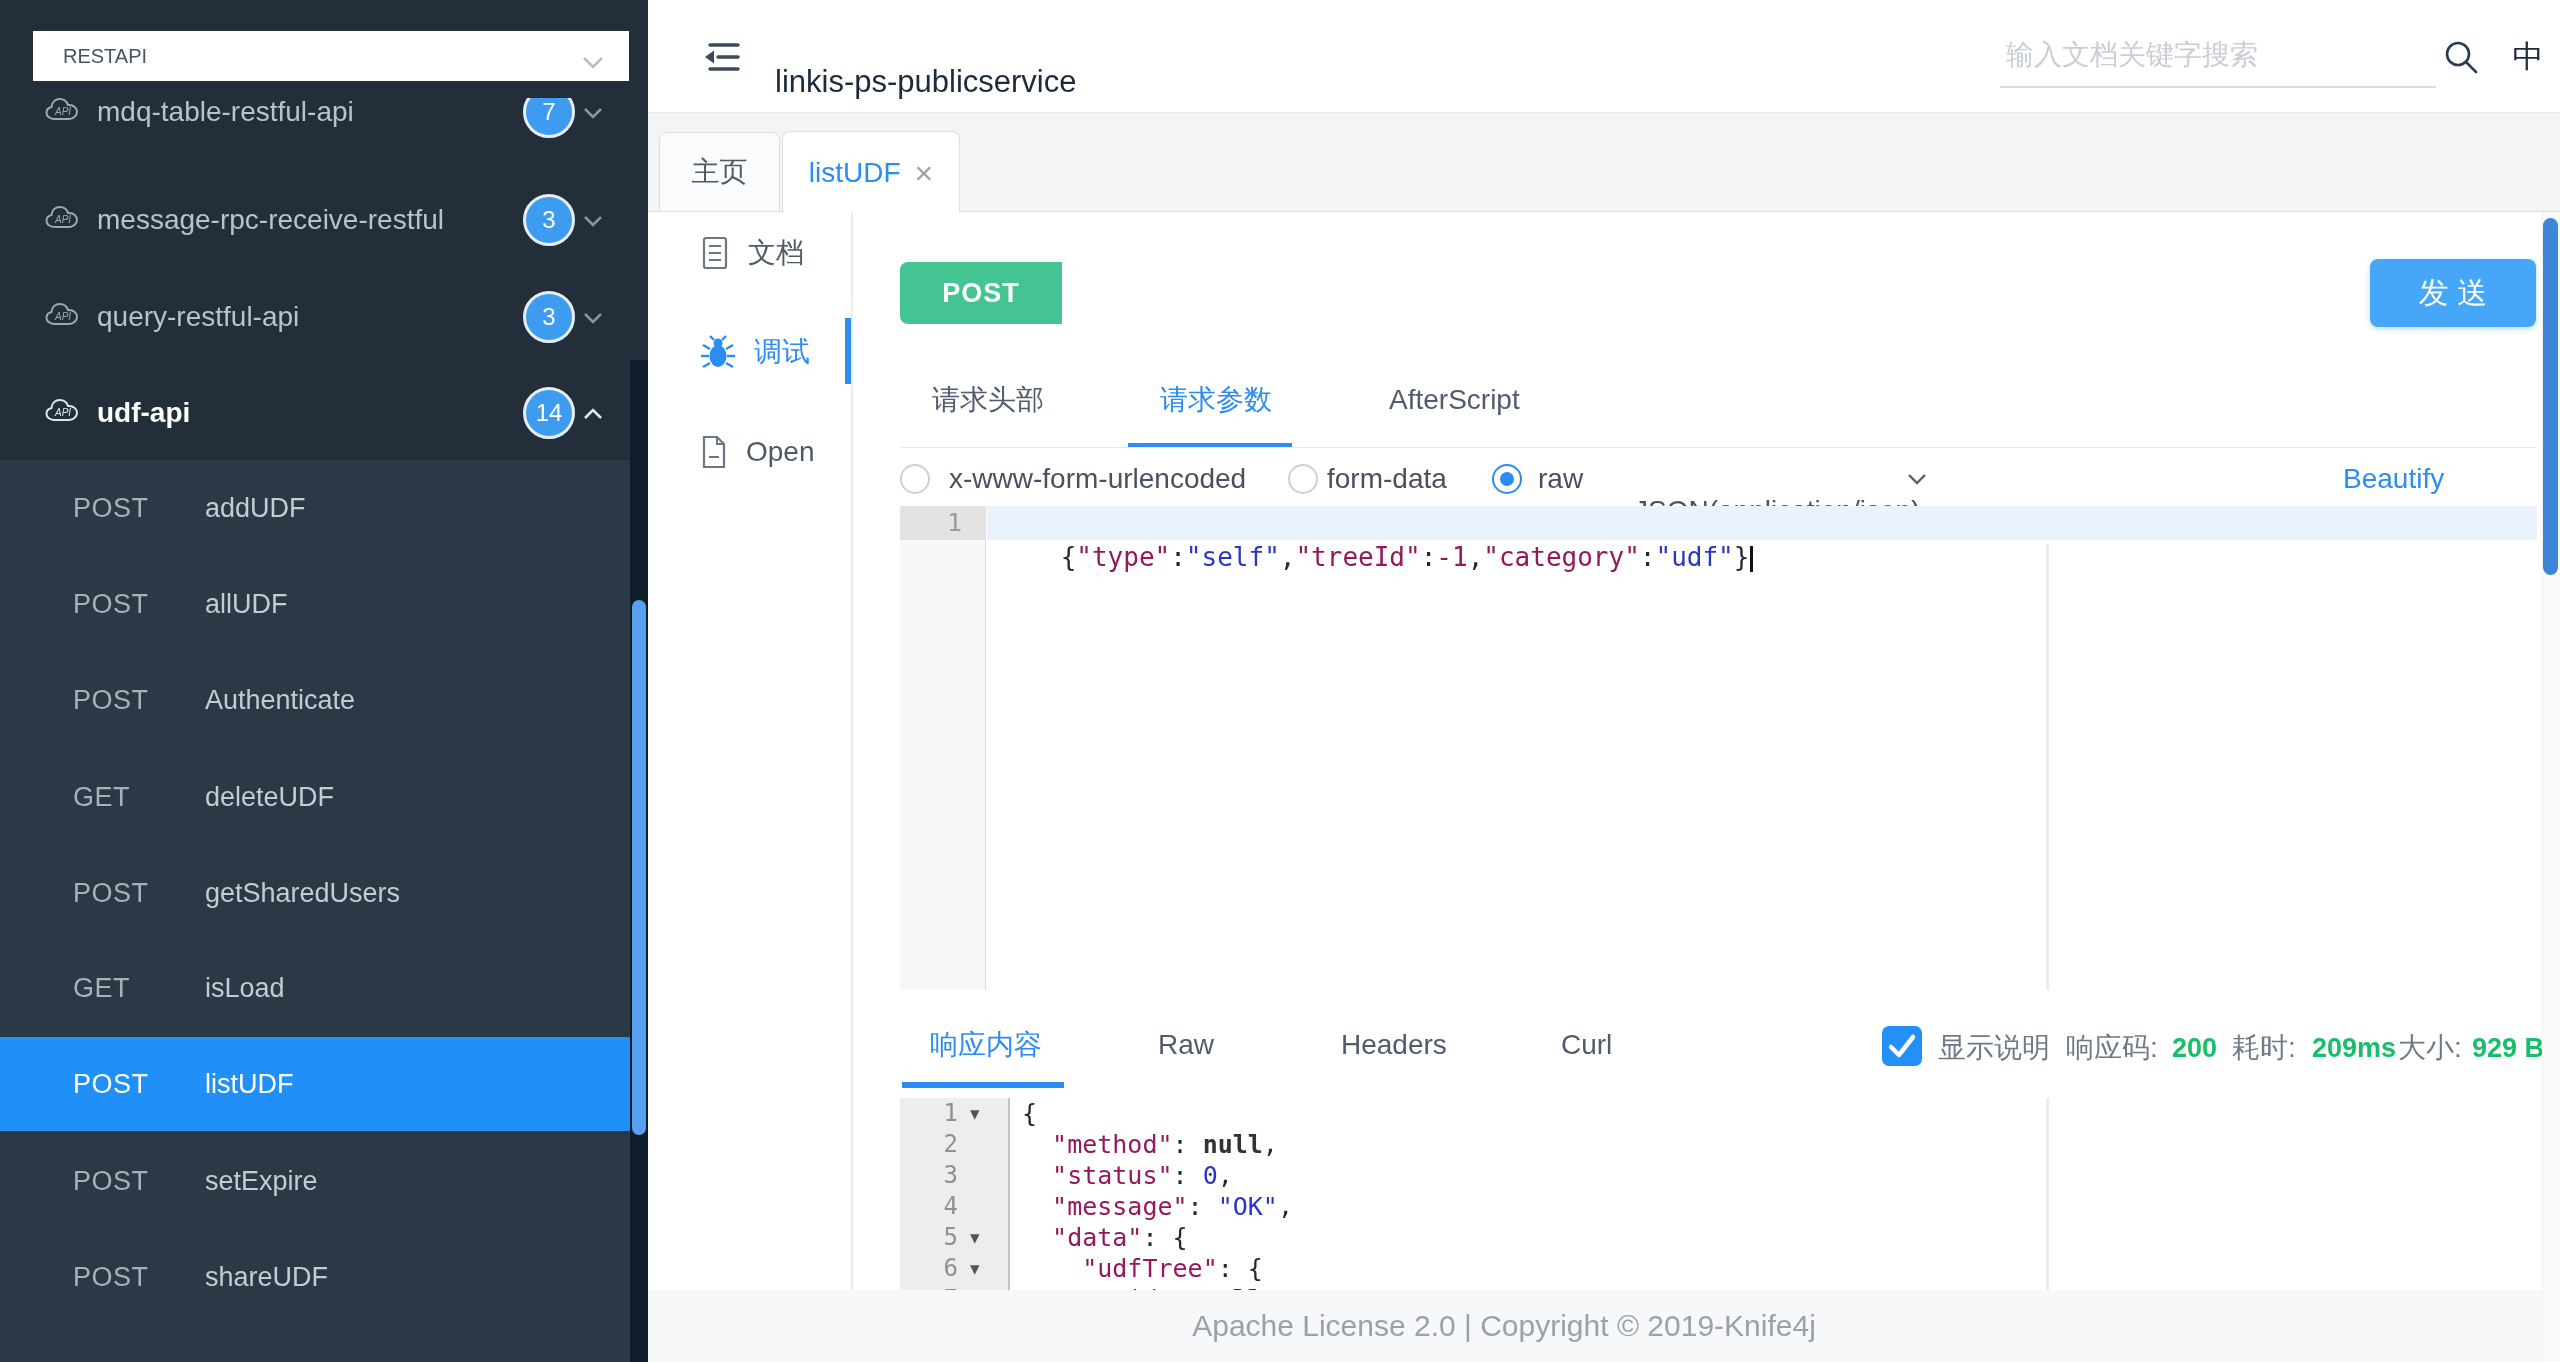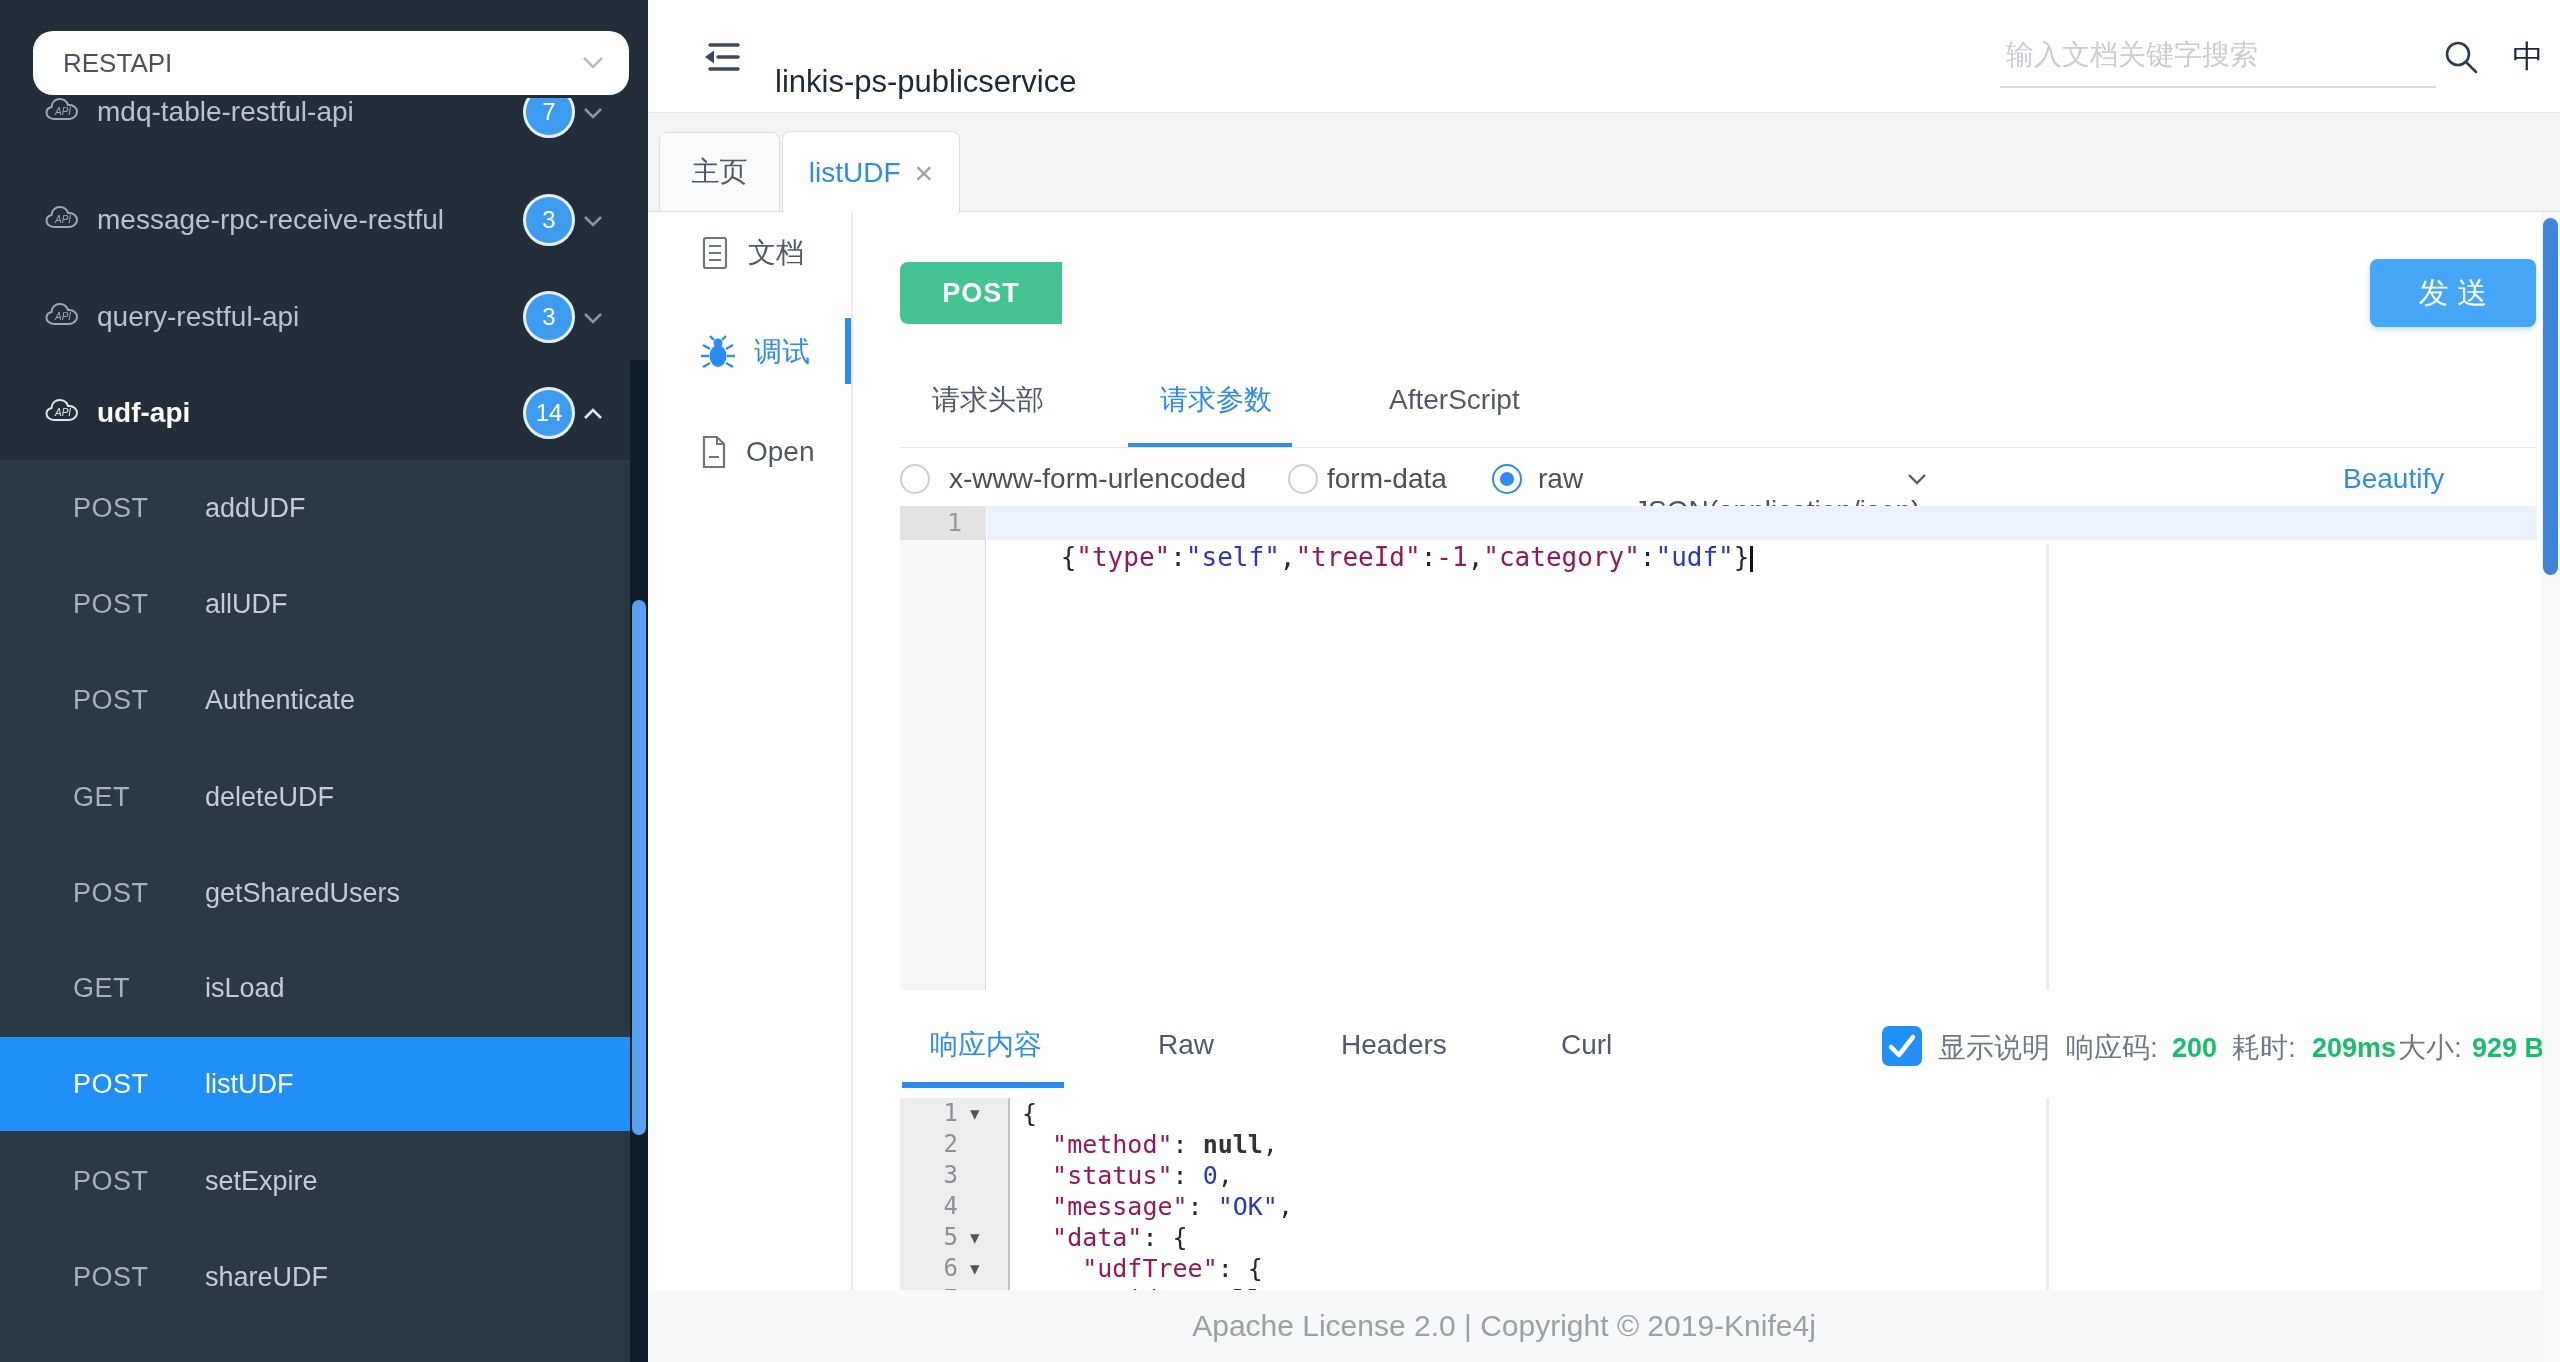--- a/index.html
+++ b/index.html
@@ -2,23 +2,23 @@
 <html><head>
 <meta charset="utf-8">
 <style>
   * { margin:0; padding:0; box-sizing:border-box; }
   html,body { background:#ffffff; }
   .stage { position:relative; width:2560px; height:1362px; overflow:hidden;
            font-family:"Liberation Sans","DejaVu Sans",sans-serif; background:#fff; }
 
   
   .sidebar { position:absolute; left:0; top:0; width:648px; height:1362px; background:#222e3a; }
-  .group-select { position:absolute; left:33px; top:31px; width:596px; height:64px;
-                  background:#fff; border-radius:20px; display:flex; align-items:center;
-                  padding:0 30px; font-size:26px; color:#4a5360; }
+  .group-select { position:absolute; left:33px; top:31px; width:596px; height:50px;
+                  background:#fff; border-radius:0; display:flex; align-items:center;
+                  padding:0 30px; font-size:20px; color:#4a5360; }
   .group-select .chev { position:absolute; right:24px; top:24px; }
   .side-scroll { position:absolute; left:0; top:98px; width:648px; height:1264px; overflow:hidden; }
   .submenu-bg { position:absolute; left:0; top:362px; width:630px; height:902px; background:#2a3945; }
   .grow { position:absolute; left:0; width:630px; height:60px; cursor:pointer; }
   .grow .cloud { position:absolute; left:44px; top:13px; }
   .glabel { position:absolute; left:97px; top:50%; transform:translateY(-50%);
             font-size:28px; color:#b9c2cb; white-space:nowrap; }
   .grow.active .glabel { color:#ffffff; font-weight:700; }
   .gbadge { position:absolute; left:523px; top:4px; width:52px; height:52px; border-radius:50%;
             background:#3d9cf0; border:3px solid #e6edf4; color:#fff; font-size:24px;

